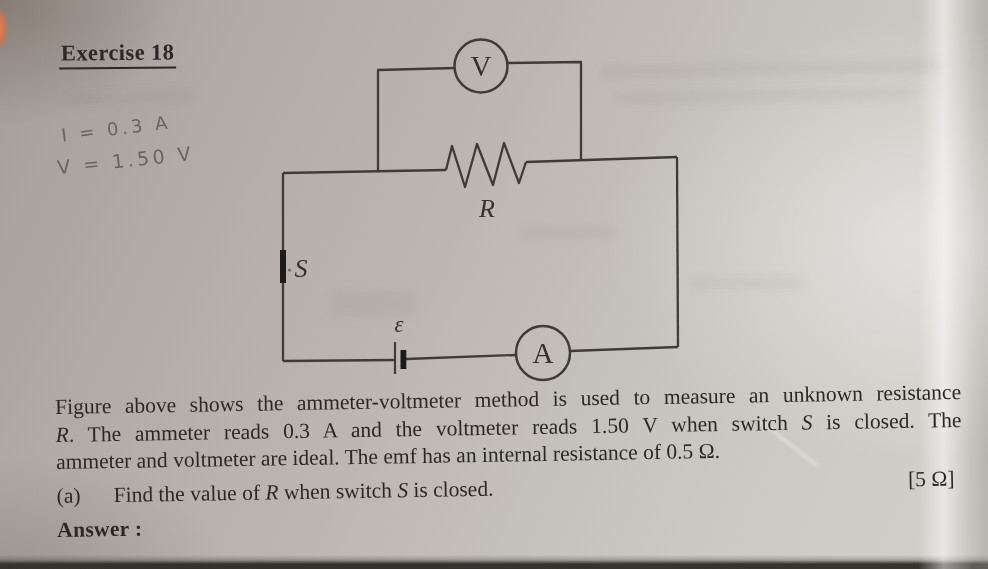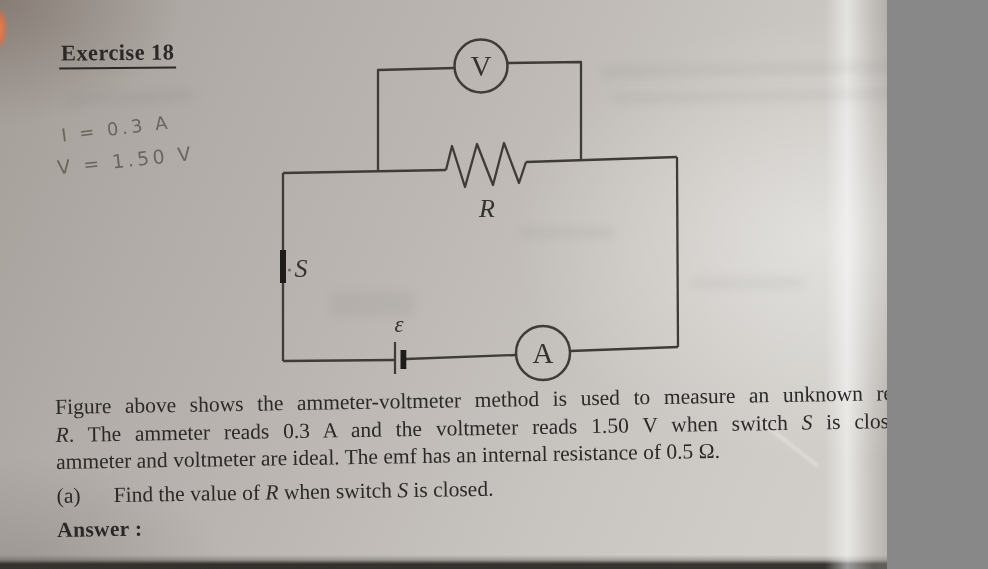--- a/index.html
+++ b/index.html
@@ -1,28 +1,27 @@
 <!DOCTYPE html>
 <html><head>
 <meta charset="utf-8">
 <style>
   html,body{margin:0;padding:0;background:#888;}
   #page{
     position:relative;
-    width:864px;height:569px;
+    width:988px;height:569px;
     overflow:hidden;
     font-family:"Liberation Serif", serif;
     background:
       radial-gradient(ellipse 260px 180px at 0% 0%, rgba(88,70,58,0.38), rgba(88,70,58,0) 70%),
       radial-gradient(ellipse 480px 340px at 93% 42%, rgba(255,255,255,0.42), rgba(255,255,255,0) 65%),
       linear-gradient(90deg, rgba(0,0,0,0) 0 93%, rgba(255,255,255,0.50) 95.5%, rgba(170,165,160,0.35) 98.5%, rgba(150,145,140,0.45) 100%),
       radial-gradient(ellipse 300px 160px at 2% 100%, rgba(70,66,62,0.20), rgba(70,66,62,0) 70%),
       linear-gradient(0deg, rgba(28,25,22,0.85) 0 5px, rgba(28,25,22,0.25) 9px, rgba(28,25,22,0) 14px),
       linear-gradient(115deg, #a49e99 0%, #b1aca7 22%, #bcb7b2 45%, #c8c4bf 68%, #cfccc7 85%, #d3d0cb 100%);
-    padding-left: 23px;
   }
   .abs{position:absolute;}
 
   
   #title{
     left:59px; top:40px;
     font-size:22.5px; font-weight:bold; color:#2b2927;
     border-bottom:2.6px solid #2b2927;
     padding:0 2px 1px 2px;
     transform:rotate(-0.6deg);

